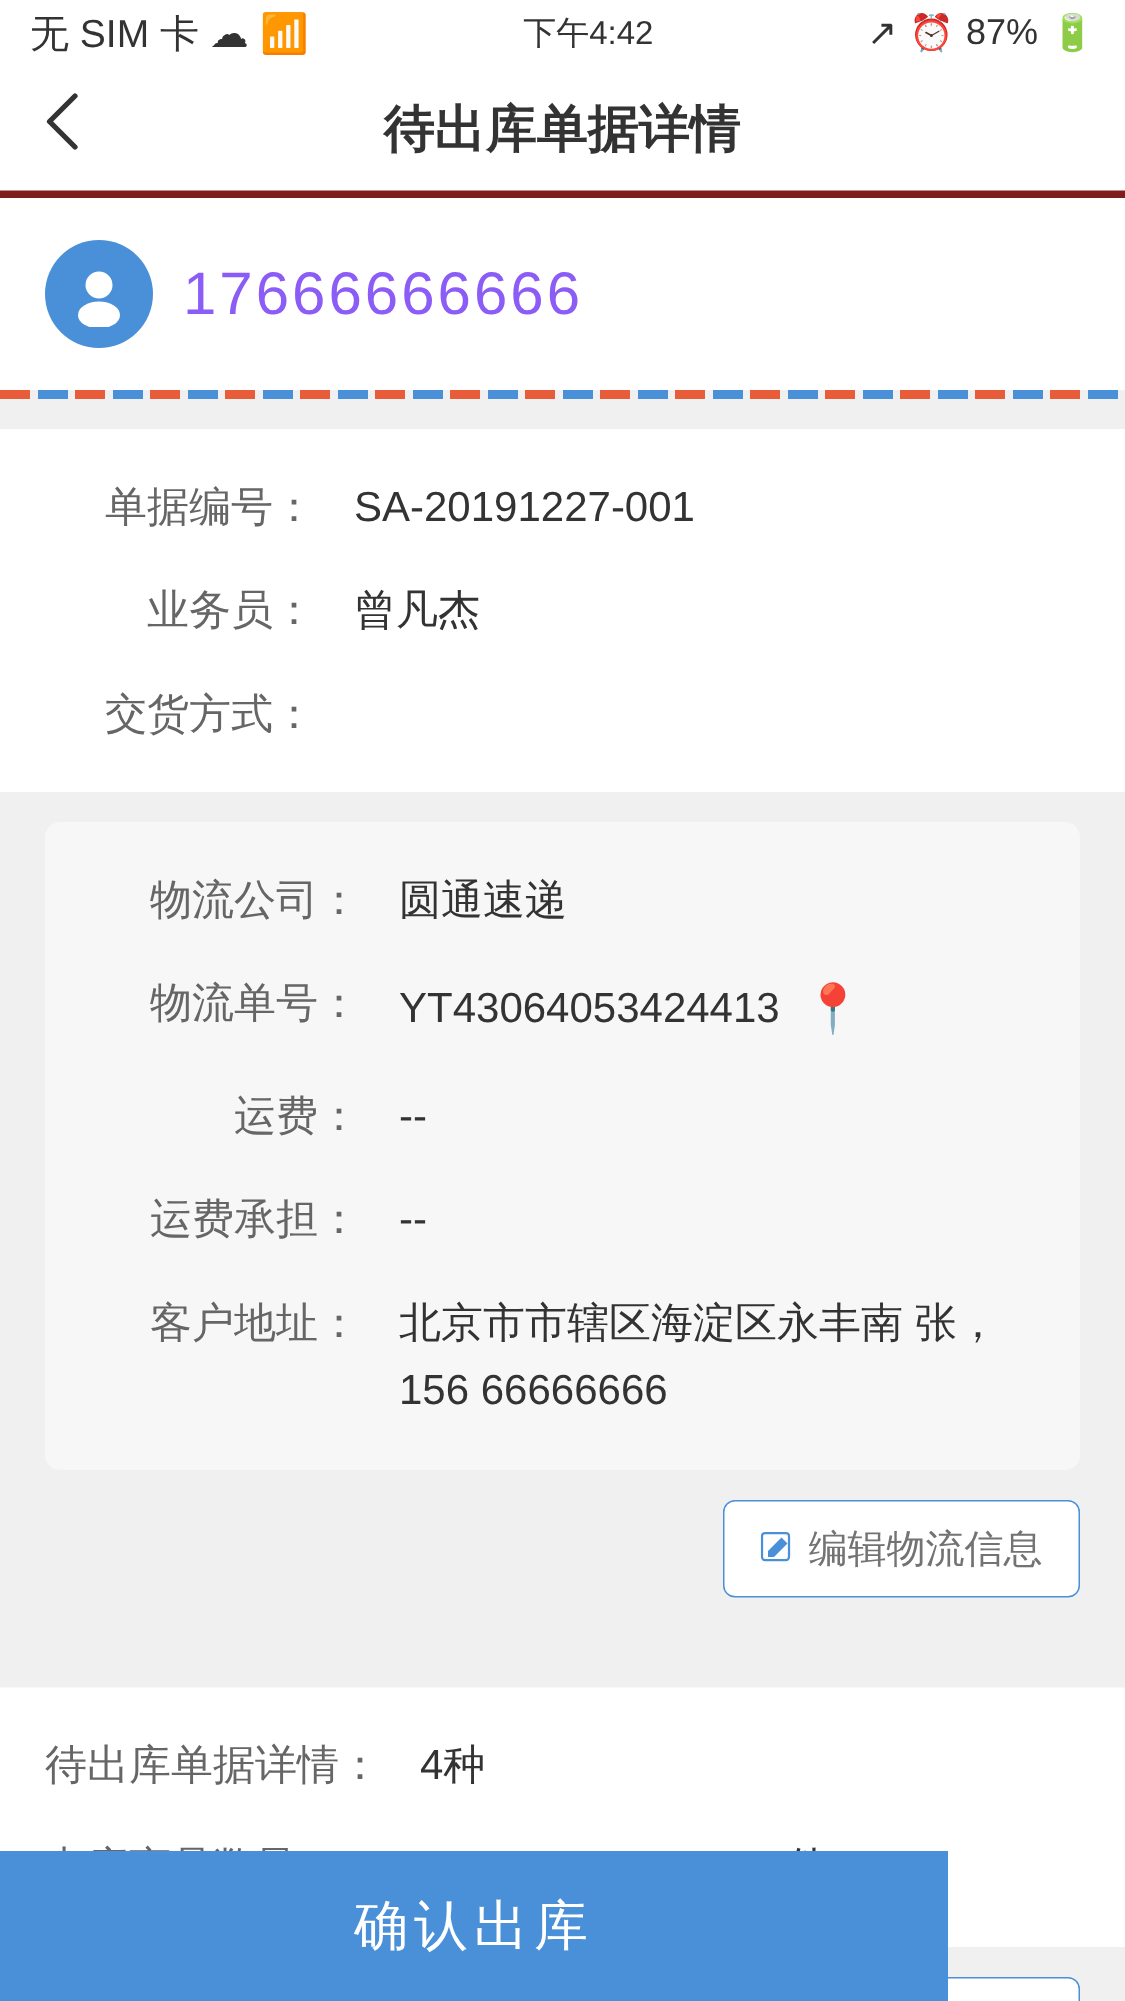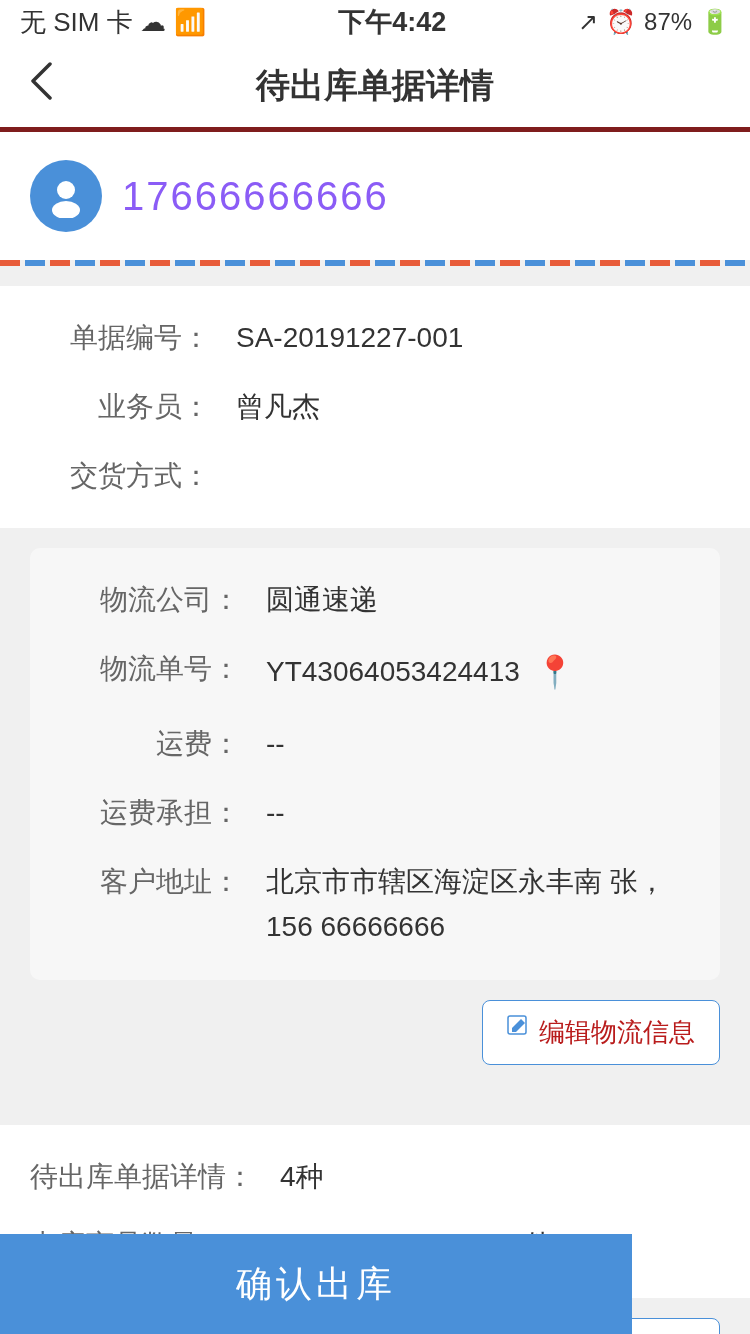--- a/index.html
+++ b/index.html
@@ -18,21 +18,21 @@
       display: flex;
       justify-content: space-between;
       align-items: center;
       background: #fff;
       height: 44px;
       padding: 0 20px;
       font-size: 26px;
       font-weight: 500;
     }
     .status-left { display: flex; align-items: center; gap: 8px; }
-    .status-center { font-size: 27px; font-weight: 700; }
+    .status-center { font-size: 22px; font-weight: 400; }
     .status-right { display: flex; align-items: center; gap: 8px; font-size: 24px; }
 
     
     .nav-bar {
       display: flex;
       align-items: center;
       background: #fff;
       height: 88px;
       padding: 0 30px;
       border-bottom: 5px solid #7f1d1d;
@@ -132,26 +132,26 @@
     .logistics-card {
       background: #f7f7f7;
       border-radius: 10px;
       margin: 20px 30px 0 30px;
       padding: 30px;
     }
 
     
     .edit-btn {
       display: flex;
-      align-items: flex-start;
+      align-items: flex-end;
       gap: 10px;
       border: 1.5px solid #4a90d9;
       border-radius: 8px;
       padding: 14px 24px;
-      color: #b91c1c;
+      color: #737373;
       font-size: 26px;
       cursor: pointer;
       float: right;
       margin: 20px 30px 20px 0;
       background: #fff;
     }
     .edit-btn-icon { font-size: 24px; }
 
     .clearfix::after { content: ''; display: block; clear: both; }
 

